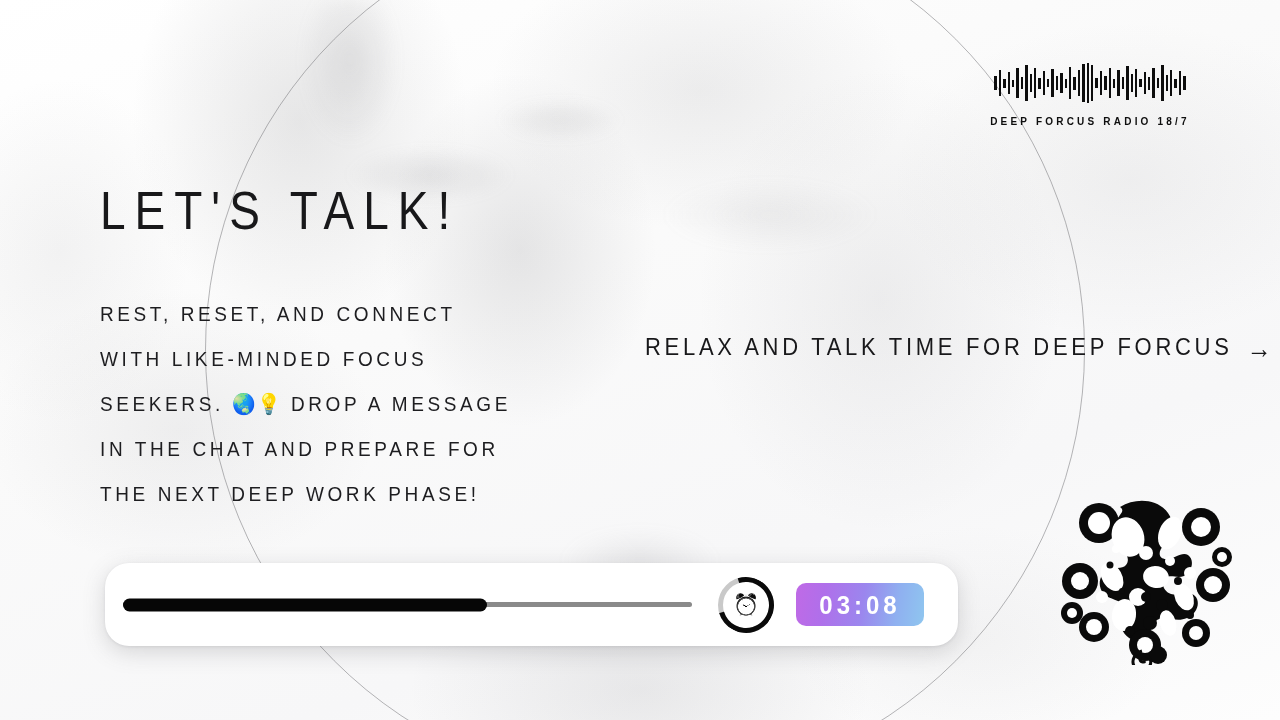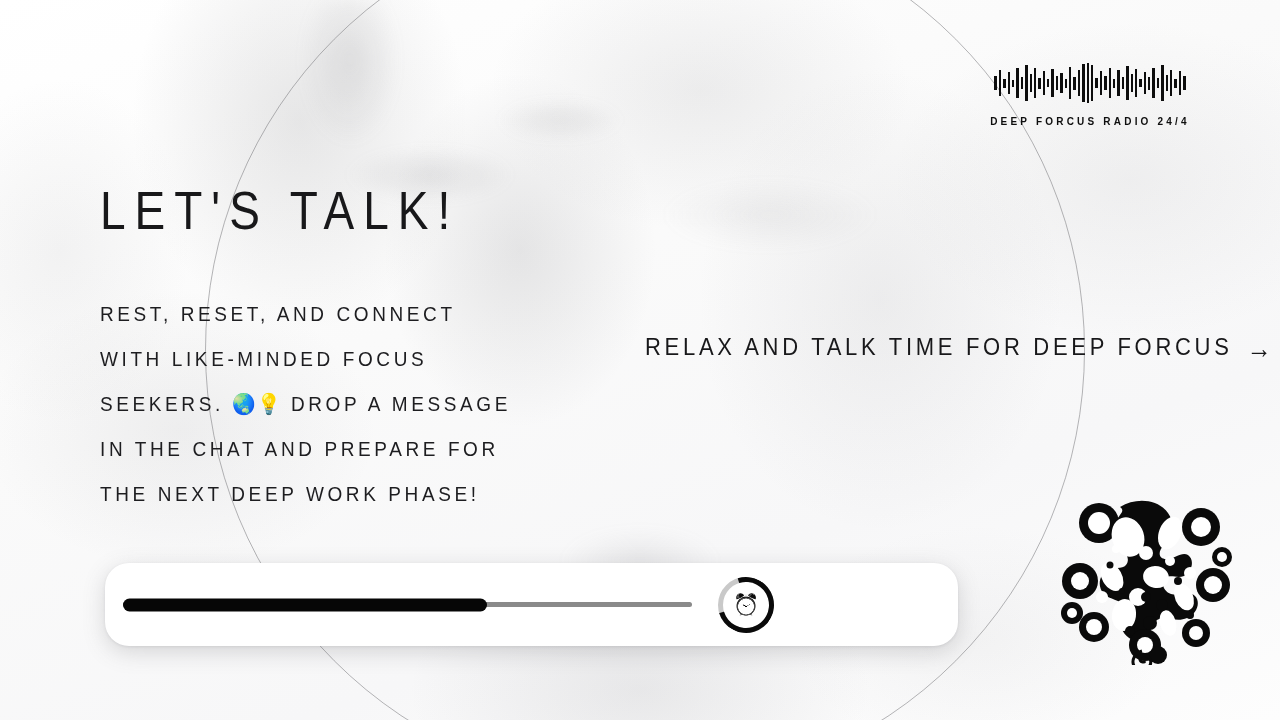--- a/index.html
+++ b/index.html
@@ -259,21 +259,21 @@
         <i style="height: 13px;"></i>
         <i style="height: 30px;"></i>
         <i style="height: 10px;"></i>
         <i style="height: 36px;"></i>
         <i style="height: 16px;"></i>
         <i style="height: 26px;"></i>
         <i style="height: 9px;"></i>
         <i style="height: 24px;"></i>
         <i style="height: 14px;"></i>
       </div>
-    <div class="logo-caption">DEEP FORCUS RADIO 24/4</div>
+    <div class="logo-caption">DEEP FORCUS RADIO 18/7</div>
   </div>
 
   <div class="headline">LET'S TALK!</div>
 
   <div class="body-copy">
     <div>REST, RESET, AND CONNECT</div>
     <div>WITH LIKE-MINDED FOCUS</div>
     <div>
       <span>SEEKERS. </span><span class="emo">🌏</span><span class="emo">💡</span><span> DROP A MESSAGE</span>
     </div>
@@ -290,20 +290,23 @@
     <div class="progress-track">
       <div class="progress-fill" id="progress-fill" style="width: 64%;"></div>
     </div>
 
     <div class="alarm-ring">
       <div class="ring-bg"></div>
       <div class="ring-fg"></div>
       <div class="clock-glyph">⏰</div>
     </div>
 
+    <div class="time-badge">
+      <span>03:08</span>
+    </div>
   </div>
 
   <div class="ornament">
     <svg viewBox="0 0 190 180" width="190" height="180">
       <g fill="#0a0a0a">
         <path d="M70 22c16-10 38-8 48 6 8 11 4 24-4 32-7 7-5 14 2 14 9 0 16-8 22-4 7 5 4 17-4 21-7 3-13-2-18 2-6 5-2 14 5 16 9 3 18-4 24 2 6 6 2 18-8 22-11 5-22-3-30 2-8 5-5 17-14 20-10 4-21-5-22-15-1-8 5-13 2-19-3-7-13-6-19-12-7-7-5-19 3-24 7-4 15 0 19-5 5-6-1-14-6-20-7-8-7-22 0-30 2-3 4-5 0-8z"></path>
         <circle cx="49" cy="38" r="20"></circle>
         <circle cx="151" cy="42" r="19"></circle>
         <circle cx="30" cy="96" r="18"></circle>
         <circle cx="163" cy="100" r="17"></circle>

